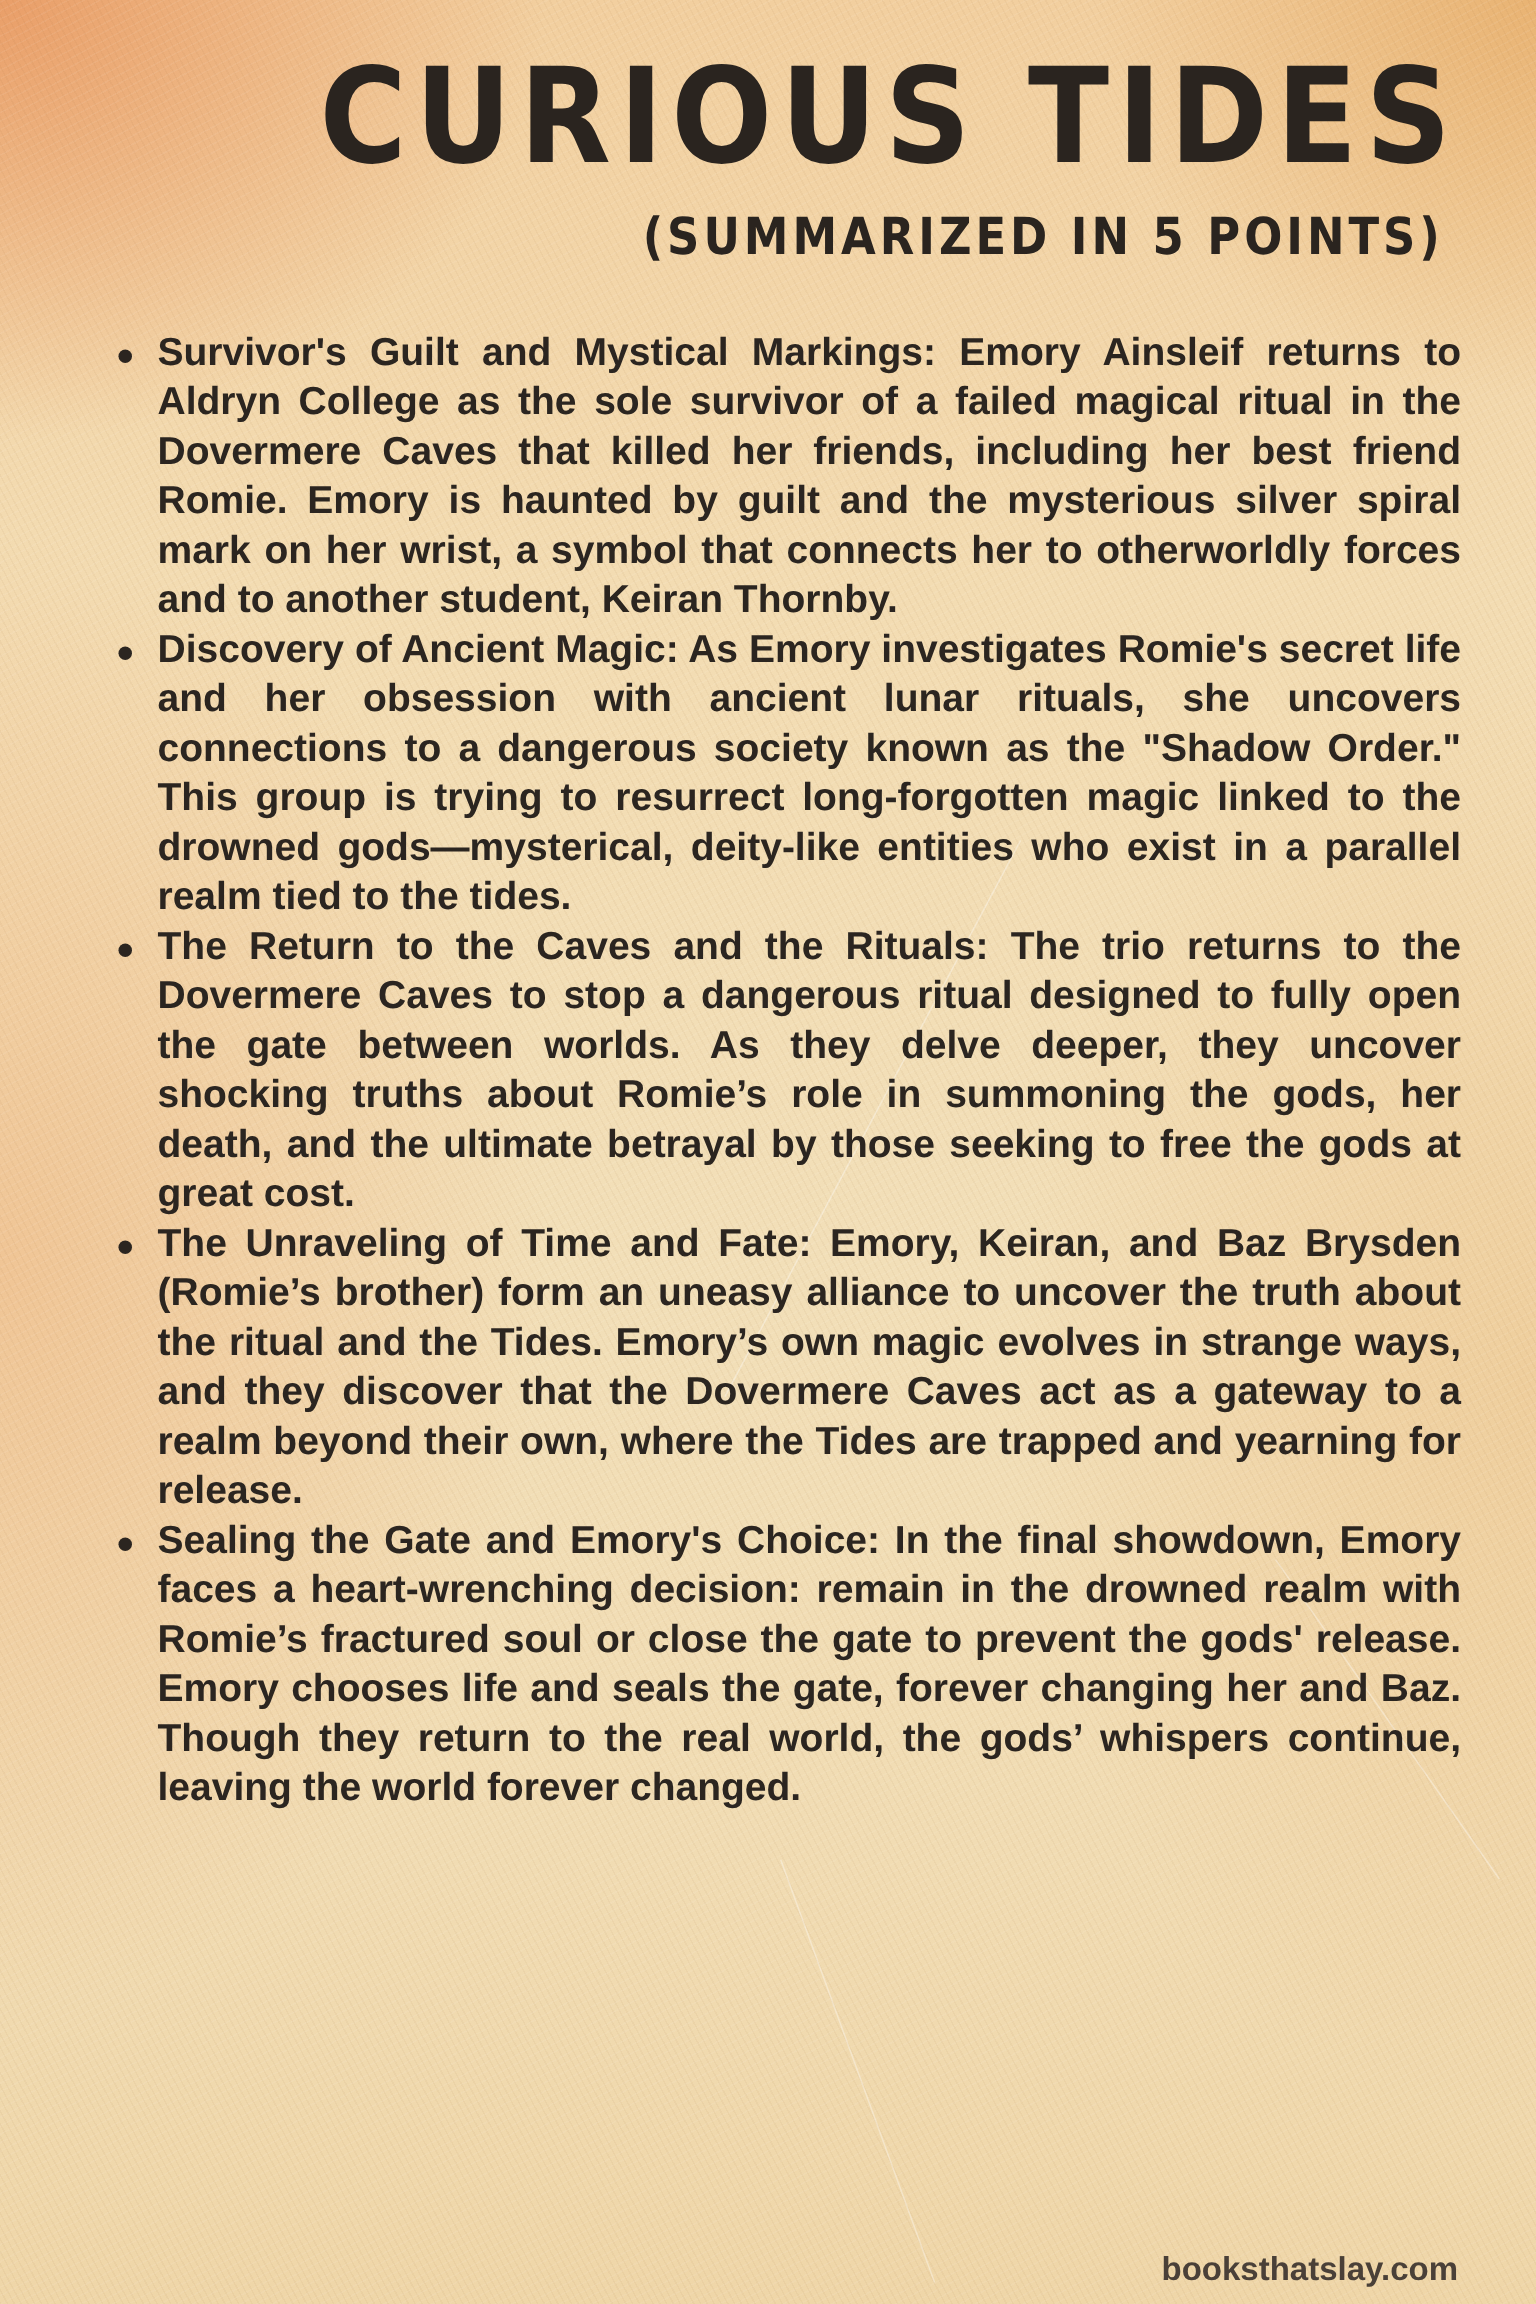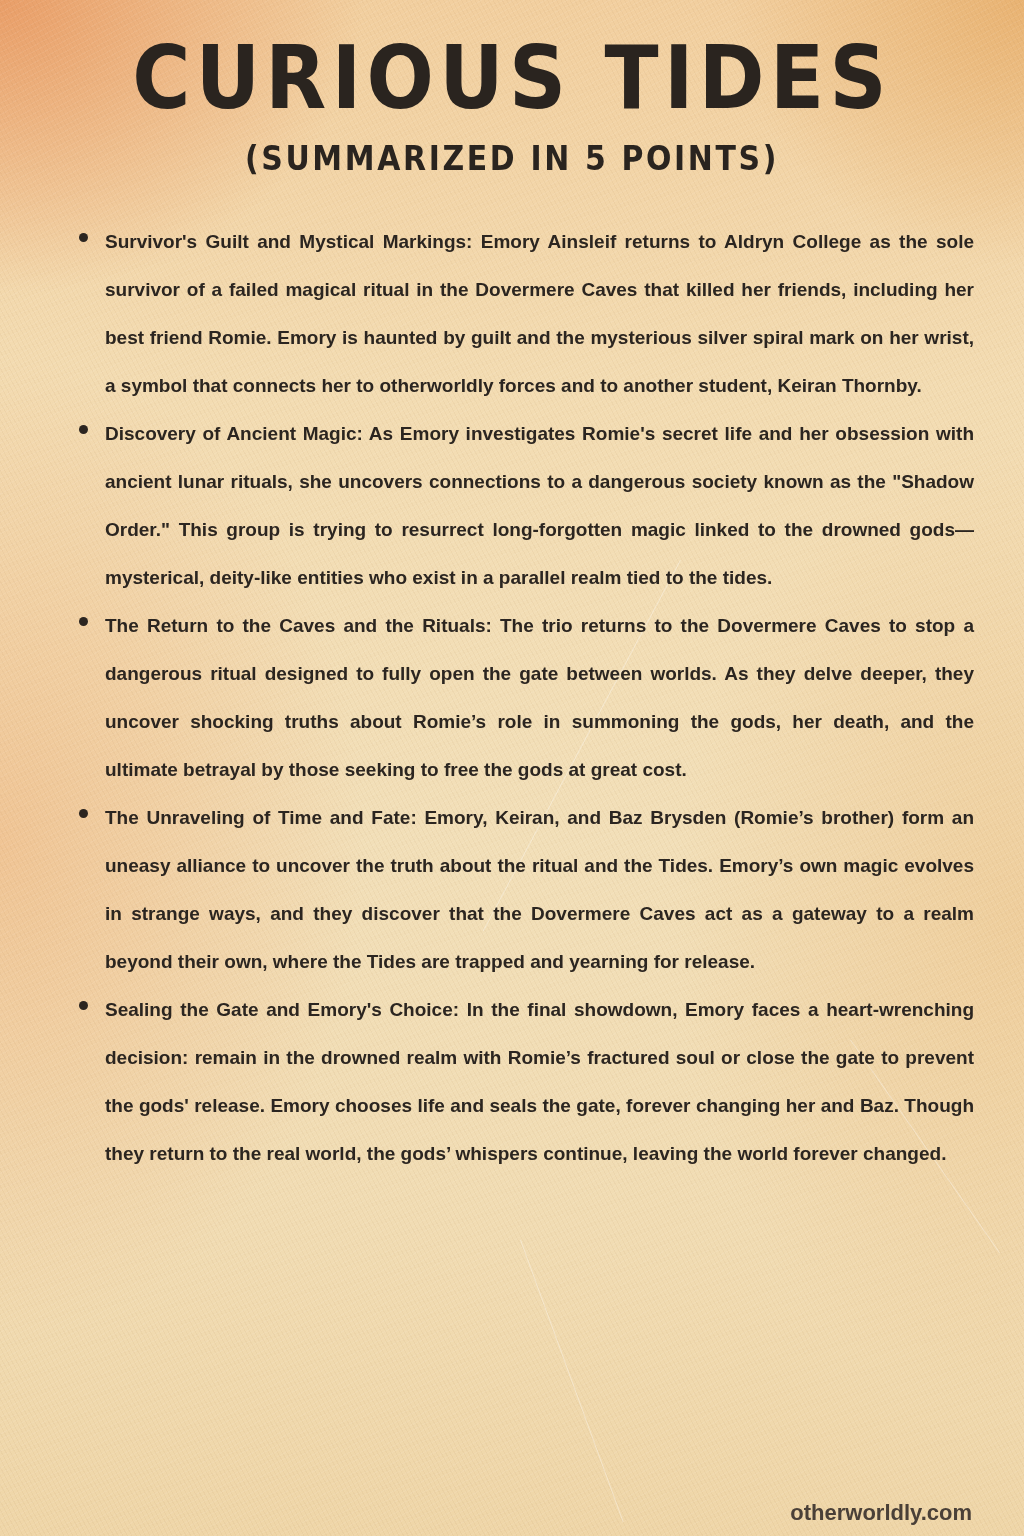--- a/index.html
+++ b/index.html
@@ -35,21 +35,21 @@
     }
     .crease.c1 { left: 680px; top: 560px; height: 420px; transform: rotate(28deg); transform-origin: top left; }
     .crease.c2 { left: 850px; top: 1040px; height: 260px; transform: rotate(-35deg); transform-origin: top left; }
     .crease.c3 { left: 520px; top: 1240px; height: 300px; transform: rotate(-20deg); transform-origin: top left; }
 
     .header {
       position: absolute;
       left: 0;
       top: 28px;
       width: 1024px;
-      text-align: center;
+      text-align: right;
     }
     .title {
       margin: 0;
       font-family: "DejaVu Sans", sans-serif;
       font-weight: bold;
       font-size: 88px;
       letter-spacing: 6px;
       line-height: 100px;
       color: #2a241f;
       transform: scaleX(0.9);
@@ -72,22 +72,22 @@
       width: 898px;
       margin: 0;
       padding: 0;
       list-style: none;
     }
     .point {
       position: relative;
       padding-left: 29px;
       font-family: "Liberation Sans", sans-serif;
       font-weight: bold;
-      font-size: 19px;
-      line-height: 48px;
+      font-size: 26px;
+      line-height: 33px;
       text-align: justify;
       color: #2b2520;
     }
     .bullet {
       position: absolute;
       left: 3px;
       top: 15px;
       width: 9px;
       height: 9px;
       border-radius: 50%;
@@ -133,13 +133,13 @@
   <li class="point">
     <span class="bullet"></span>
     <span>The Unraveling of Time and Fate: Emory, Keiran, and Baz Brysden (Romie’s brother) form an uneasy alliance to uncover the truth about the ritual and the Tides. Emory’s own magic evolves in strange ways, and they discover that the Dovermere Caves act as a gateway to a realm beyond their own, where the Tides are trapped and yearning for release.</span>
   </li>
   <li class="point">
     <span class="bullet"></span>
     <span>Sealing the Gate and Emory's Choice: In the final showdown, Emory faces a heart-wrenching decision: remain in the drowned realm with Romie’s fractured soul or close the gate to prevent the gods' release. Emory chooses life and seals the gate, forever changing her and Baz. Though they return to the real world, the gods’ whispers continue, leaving the world forever changed.</span>
   </li>
 </ul>
 
-<div class="footer">otherworldly.com</div>
+<div class="footer">booksthatslay.com</div>
 
 </body></html>

